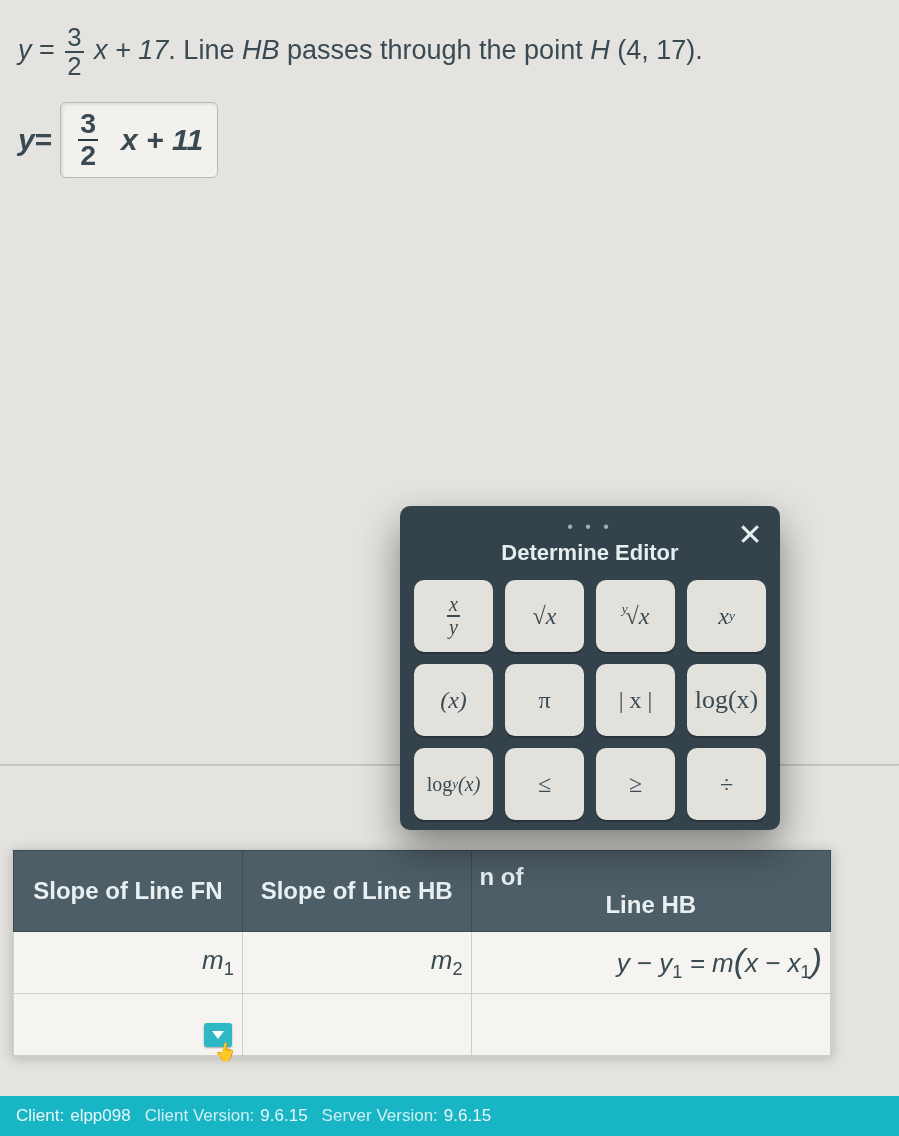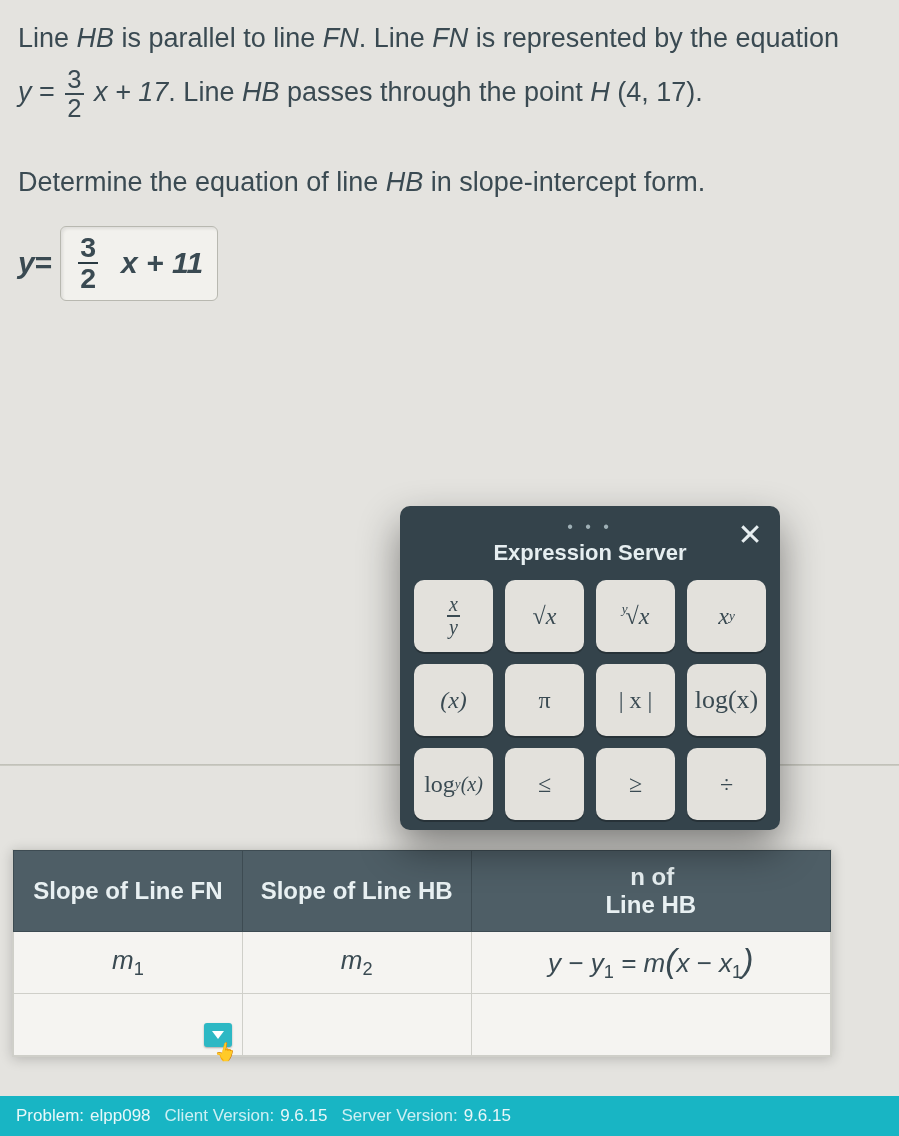--- a/index.html
+++ b/index.html
@@ -61,21 +61,21 @@
     color: #e8f0f2;
     font-weight: 600;
     font-size: 24px;
     padding: 12px 8px;
     border: 1px solid #3d4b52;
   }
   .tbl td {
     background: #f5f4f1;
     border: 1px solid #cfcfc9;
     height: 62px;
-    text-align: center;
+    text-align: right;
     font-size: 26px;
     color: #3a4a52;
     font-style: italic;
     padding: 8px;
     position: relative;
   }
   .tbl td.blank { background:#f5f4f1; }
   .sub { font-size: 0.7em; vertical-align: sub; font-style: normal; }
   .smallfn { font-style: normal; font-size: 24px; }
 
@@ -156,33 +156,27 @@
     display: flex; align-items: center;
     padding: 0 16px;
     gap: 14px;
   }
   .status .label { color: #cdeff3; }
 </style>
 </head>
 <body>
 
 <div class="content">
-  <div class="prose">
-    <span>Line </span><span class="italic">HB</span><span> is parallel to line </span><span class="italic">FN</span><span>. Line </span><span class="italic">FN</span><span> is represented by the equation</span>
-  </div>
   <div class="prose" style="margin-top:6px">
     <span class="italic">y</span><span> = </span><span class="frac">
         <span class="num">3</span>
         <span class="den">2</span>
       </span><span class="italic"> x + 17</span><span>. Line </span><span class="italic">HB</span><span> passes through the point </span><span class="italic">H</span><span> (4, 17).</span>
   </div>
 
-  <div class="prose" style="margin-top:40px">
-    <span>Determine the equation of line </span><span class="italic">HB</span><span> in slope-intercept form.</span>
-  </div>
 
   <div class="answer-line">
     <span class="italic">y</span>
       <span> = </span>
     <span class="answer-box">
       <span class="frac">
           <span class="num">3</span>
           <span class="den">2</span>
         </span>
         <span class="italic" style="margin-left:20px"> x + 11</span>
@@ -190,21 +184,21 @@
   </div>
 </div>
 
 <div class="sep"></div>
 
 <div class="editor">
   <div class="handle">• • •</div>
   <div class="close">
       <span>✕</span>
     </div>
-  <div class="title">Expression Server</div>
+  <div class="title">Determine Editor</div>
   <div class="grid">
     <div class="btn">
       <span class="frac" style="font-size:20px">
           <span class="num">x</span>
           <span class="den">y</span>
         </span>
     </div>
     <div class="btn">
         <span>√x</span>
       </div>
@@ -224,21 +218,21 @@
         <span style="font-style:normal">π</span>
       </div>
     <div class="btn">
         <span style="font-style:normal">| x |</span>
       </div>
     <div class="btn">
         <span style="font-style:normal;font-size:26px">log(x)</span>
       </div>
 
     <div class="btn">
-        <span style="font-style:normal;font-size:24px">log</span>
+        <span style="font-style:normal;font-size:20px">log</span>
         <span class="subsc">y</span>
         <span style="font-style:italic;font-size:20px">(x)</span>
       </div>
     <div class="btn">
         <span style="font-style:normal">≤</span>
       </div>
     <div class="btn">
         <span style="font-style:normal">≥</span>
       </div>
     <div class="btn">
@@ -251,21 +245,21 @@
   <table class="tbl">
     <colgroup>
         <col style="width:28%">
         <col style="width:28%">
         <col style="width:44%">
       </colgroup>
     <tbody>
         <tr>
       <th rowspan="2">Slope of Line FN</th>
       <th rowspan="2">Slope of Line HB</th>
-      <th style="text-align:center;padding-right:5px;border-bottom:none;padding-bottom:0"><span>n of</span></th>
+      <th style="text-align:left;padding-right:5px;border-bottom:none;padding-bottom:0"><span>n of</span></th>
     </tr>
     <tr>
       <th style="border-top:none;padding-top:0">Line HB</th>
     </tr>
     <tr>
       <td><span>m</span><span class="sub">1</span></td>
       <td><span>m</span><span class="sub">2</span></td>
       <td class="smallfn">
         <span class="italic">y</span><span> − </span><span class="italic">y</span><span class="sub">1</span><span class="italic"> = m</span><span style="font-size:1.3em">(</span><span class="italic">x</span><span> − </span><span class="italic">x</span><span class="sub">1</span><span style="font-size:1.3em">)</span>
       </td>
@@ -276,19 +270,19 @@
         <span class="cursor">👆</span>
       </td>
       <td class="blank"></td>
       <td class="blank"></td>
     </tr>
   </tbody>
     </table>
 </div>
 
 <div class="status">
-  <span>Problem:</span>
+  <span>Client:</span>
   <span style="margin-left:-8px">elpp098</span>
   <span class="label">Client Version:</span>
   <span style="margin-left:-8px">9.6.15</span>
   <span class="label">Server Version:</span>
   <span style="margin-left:-8px">9.6.15</span>
 </div>
 
 </body></html>

